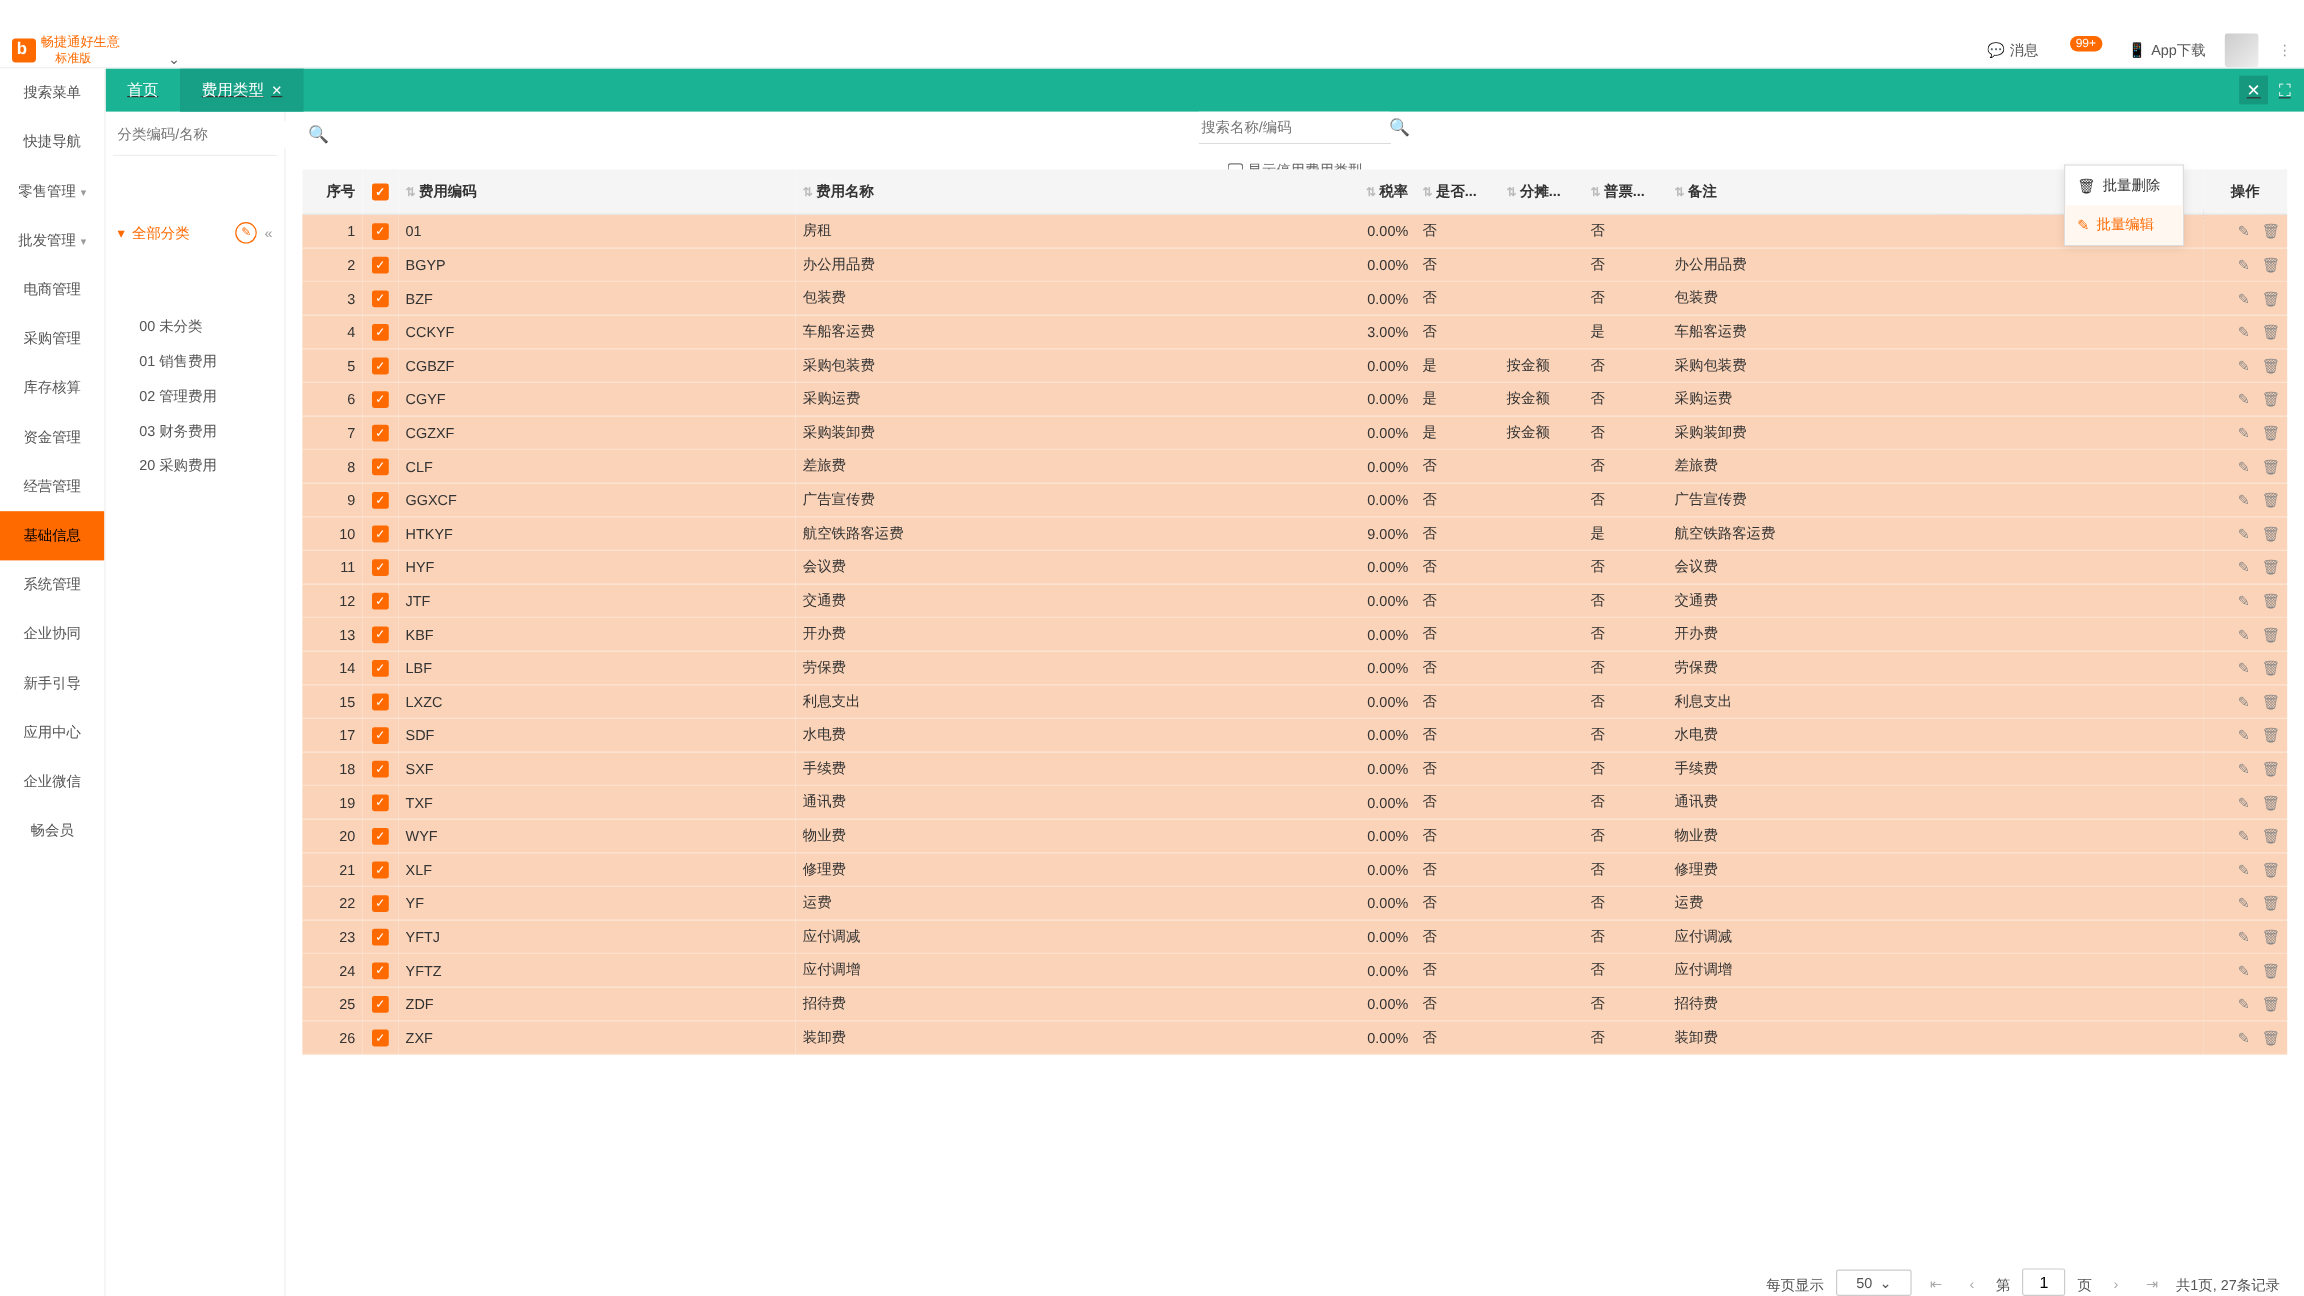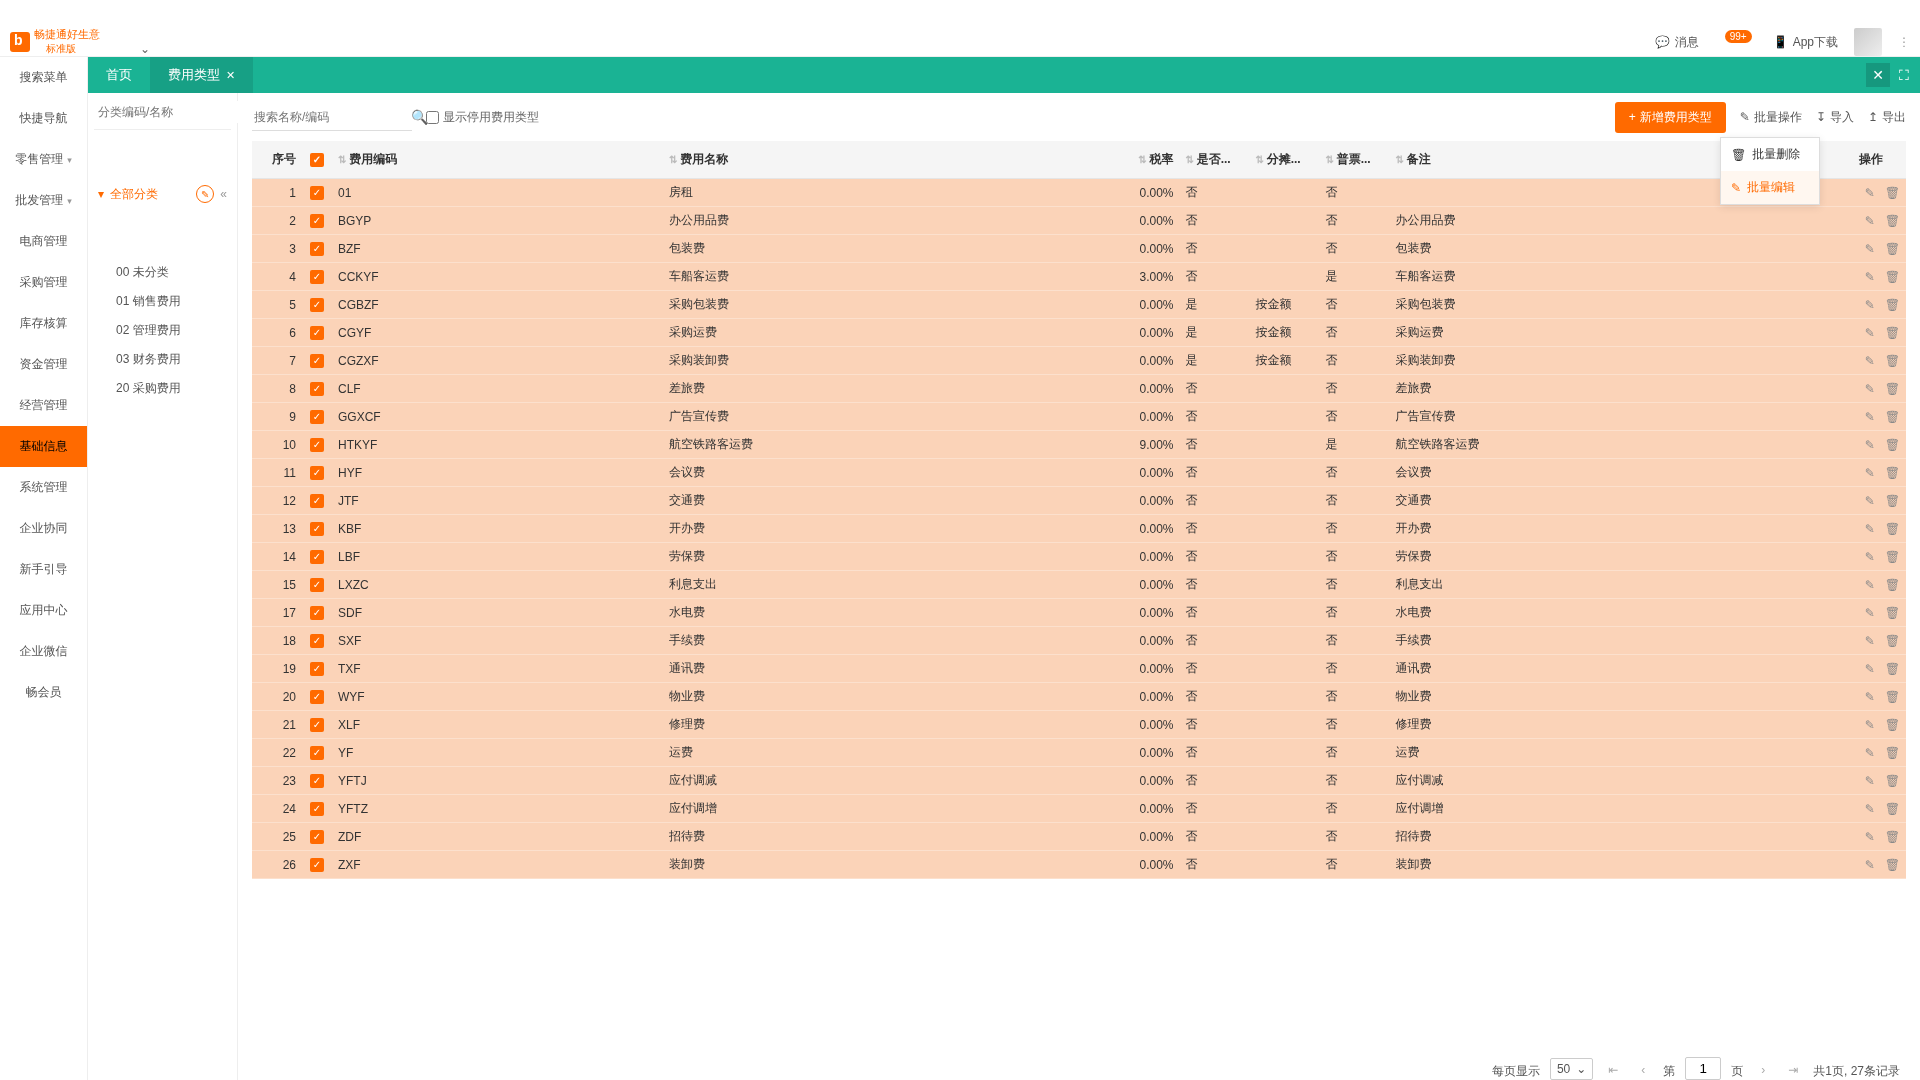--- a/index.html
+++ b/index.html
@@ -22,21 +22,21 @@
 
 .main { flex: 1; display: flex; overflow: hidden; }
 .sidebar { width: 88px; background: #fff; border-right: 1px solid #eee; overflow-y: auto; }
 .sidebar-item { padding: 12px 8px; text-align: center; font-size: 12px; color: #555; cursor: pointer; display: flex; align-items: center; justify-content: center; gap: 4px; }
 .sidebar-item.active { background: #ff6a00; color: #000000; }
 .sidebar-item .caret { font-size: 9px; color: #999; }
 
 .content { flex: 1; display: flex; flex-direction: column; overflow: hidden; }
 
 
-.tabs { height: 36px; background: #1ab394; display: flex; align-items: center; position: relative; }
+.tabs { height: 36px; background: #1ab394; display: flex; align-items: center; position: relative; text-decoration: underline; }
 .tab { padding: 0 18px; height: 100%; display: flex; align-items: center; color: #fff; font-size: 13px; cursor: pointer; gap: 6px; }
 .tab.active { background: #17a085; }
 .tab-close { font-size: 11px; cursor: pointer; }
 .tabs-actions { margin-left: auto; display: flex; align-items: center; gap: 2px; padding-right: 4px; }
 .tab-action-btn { width: 24px; height: 24px; display: flex; align-items: center; justify-content: center; color: #fff; cursor: pointer; font-size: 14px; }
 .tab-action-btn.dark { background: rgba(0,0,0,0.15); }
 
 
 .work { flex: 1; display: flex; overflow: hidden; background: #fff; }
 
@@ -46,21 +46,21 @@
 .cat-search input { flex: 1; border: none; outline: none; font-size: 12px; padding: 4px; }
 .cat-search-icon { color: #ff6a00; font-size: 14px; cursor: pointer; }
 .cat-header { display: flex; align-items: center; padding: 8px 4px; color: #ff6a00; font-size: 12px; gap: 6px; }
 .cat-edit-btn { margin-left: auto; width: 18px; height: 18px; border: 1px solid #ff6a00; border-radius: 50%; display: flex; align-items: center; justify-content: center; color: #ff6a00; font-size: 10px; cursor: pointer; }
 .cat-collapse { color: #999; cursor: pointer; font-size: 12px; }
 .cat-list { padding-left: 18px; }
 .cat-item { padding: 6px 4px; font-size: 12px; color: #555; cursor: pointer; }
 
 
 .table-area { flex: 1; display: flex; flex-direction: column; overflow: hidden; position: relative; }
-.toolbar { height: 48px; display: flex; align-items: center; padding: 0 14px; gap: 14px; }
+.toolbar { height: 48px; display: flex; align-items: center; padding: 0 14px; gap: 14px; flex-direction: column; }
 .tb-search { display: flex; align-items: center; width: 160px; border-bottom: 1px solid #ddd; }
 .tb-search input { flex: 1; border: none; outline: none; font-size: 12px; padding: 6px 2px; }
 .tb-search-icon { color: #ff6a00; font-size: 14px; cursor: pointer; }
 .tb-check { display: flex; align-items: center; gap: 4px; color: #666; }
 .tb-check input { accent-color: #ff6a00; }
 .tb-right { margin-left: auto; display: flex; align-items: center; gap: 14px; }
 .btn-primary { background: #ff6a00; color: #fff; padding: 7px 14px; border-radius: 3px; cursor: pointer; display: flex; align-items: center; gap: 4px; }
 .tb-link { color: #555; cursor: pointer; display: flex; align-items: center; gap: 4px; }
 
 
@@ -77,21 +77,21 @@
 tbody tr { background: #fbd3b8; }
 tbody tr:nth-child(even) { background: #fbd3b8; }
 .chk { width: 14px; height: 14px; background: #ff6a00; border-radius: 2px; display: inline-flex; align-items: center; justify-content: center; color: #fff; font-size: 10px; }
 .row-actions { display: flex; gap: 10px; justify-content: flex-end; }
 .row-action-icon { color: #888; cursor: pointer; font-size: 12px; }
 th.center, td.center { text-align: center; }
 th.right, td.right { text-align: right; }
 
 
 .pagination { height: 40px; display: flex; align-items: flex-end; justify-content: flex-end; padding: 0 20px; gap: 10px; font-size: 12px; color: #555; }
-.pg-select { border: 1px solid #ccc; padding: 3px 6px; border-radius: 2px; display: flex; align-items: center; gap: 6px; cursor: pointer; }
+.pg-select { border: 1px solid #ccc; padding: 3px 16px; border-radius: 2px; display: flex; align-items: center; gap: 6px; cursor: pointer; }
 .pg-btn { width: 20px; height: 20px; display: flex; align-items: center; justify-content: center; color: #aaa; cursor: pointer; }
 .pg-input { width: 36px; border: 1px solid #ccc; padding: 3px; text-align: center; border-radius: 2px; }
 </style>
 </head>
 <body>
 
 <div class="app">
 
   <div class="topbar">
     <div class="logo">

